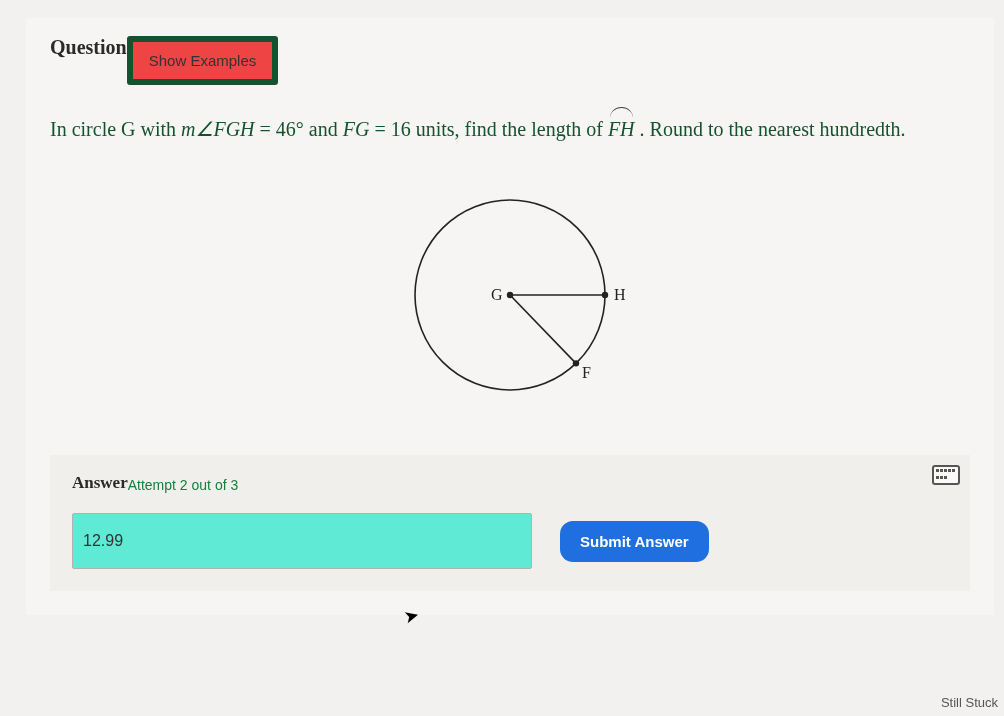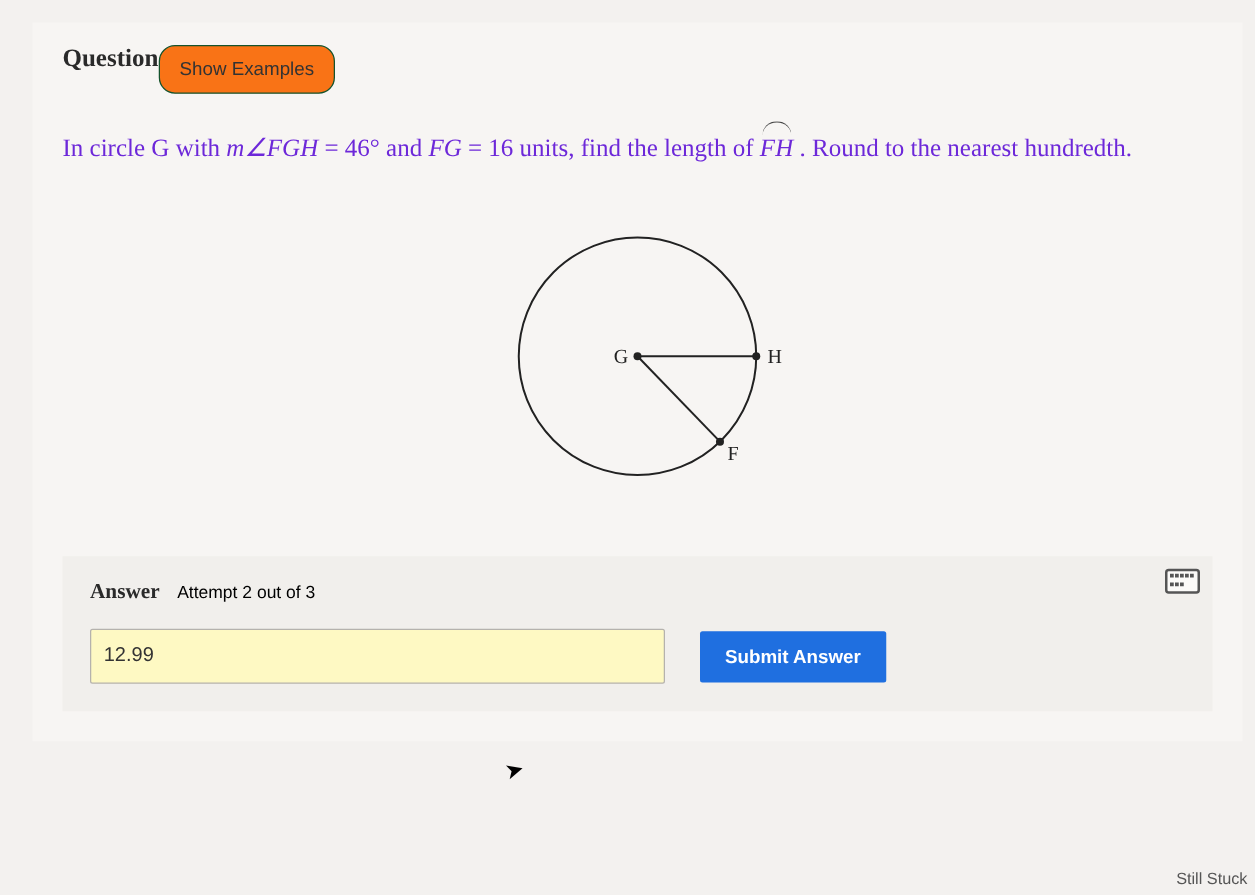--- a/index.html
+++ b/index.html
@@ -27,86 +27,85 @@
   }
   .question-label {
     font-weight: bold;
     font-size: 20px;
     color: #2a2a2a;
   }
   .show-examples {
     font-family: Arial, Helvetica, sans-serif;
     font-size: 15px;
     padding: 10px 16px;
-    background: #f97316;
-    border: 1px solid #14532d;
-    border-radius: 13px;
+    background: #ef4444;
+    border: 6px solid #14532d;
+    border-radius: 3px;
     cursor: pointer;
     color: #333;
   }
   .prompt {
     font-size: 20px;
     line-height: 1.6;
-    color: #6d28d9;
+    color: #14532d;
     padding: 0 24px;
     margin-bottom: 30px;
     font-family: Georgia, 'Times New Roman', serif;
   }
   .mi { font-style: italic; }
   .diagram {
     display: flex;
     justify-content: center;
     margin-bottom: 40px;
   }
   .answer-section {
     margin: 0 24px;
     padding: 18px 22px 22px 22px;
     background: #f1efec;
     position: relative;
   }
   .answer-row {
     display: flex;
-    align-items: center;
-    gap: 14px;
+    align-items: flex-end;
     margin-bottom: 20px;
   }
   .answer-label {
     font-weight: bold;
     font-size: 17px;
   }
   .attempt {
     font-family: Arial, Helvetica, sans-serif;
     font-size: 14px;
-    color: #000000;
+    color: #15803d;
   }
   .input-row {
     display: flex;
     align-items: center;
     gap: 28px;
   }
   .answer-input {
     width: 460px;
-    height: 44px;
+    height: 56px;
     padding: 8px 10px;
     font-size: 16px;
     font-family: Arial, Helvetica, sans-serif;
     border: 1px solid #b5b2ad;
-    background: #fef9c3;
+    background: #5eead4;
     border-radius: 2px;
     color: #333;
   }
   .submit-btn {
     background: #1f6fe0;
     color: #fff;
     font-family: Arial, Helvetica, sans-serif;
     font-size: 15px;
     font-weight: bold;
     border: none;
     padding: 12px 20px;
-    border-radius: 2px;
+    border-radius: 13px;
     cursor: pointer;
   }
   .kb-icon {
     position: absolute;
     top: 10px;
     right: 10px;
     width: 28px;
     height: 20px;
     border: 2px solid #555;
     border-radius: 3px;

